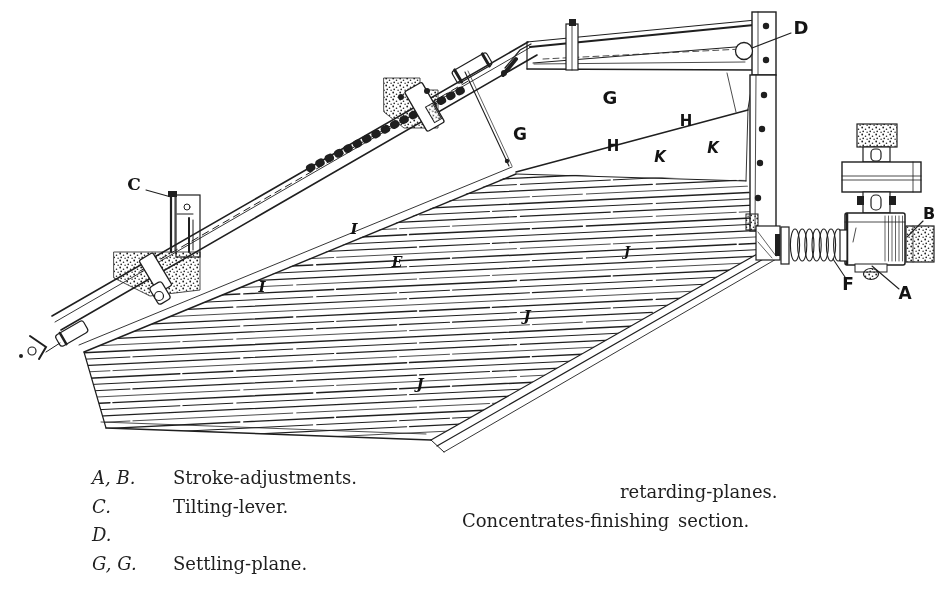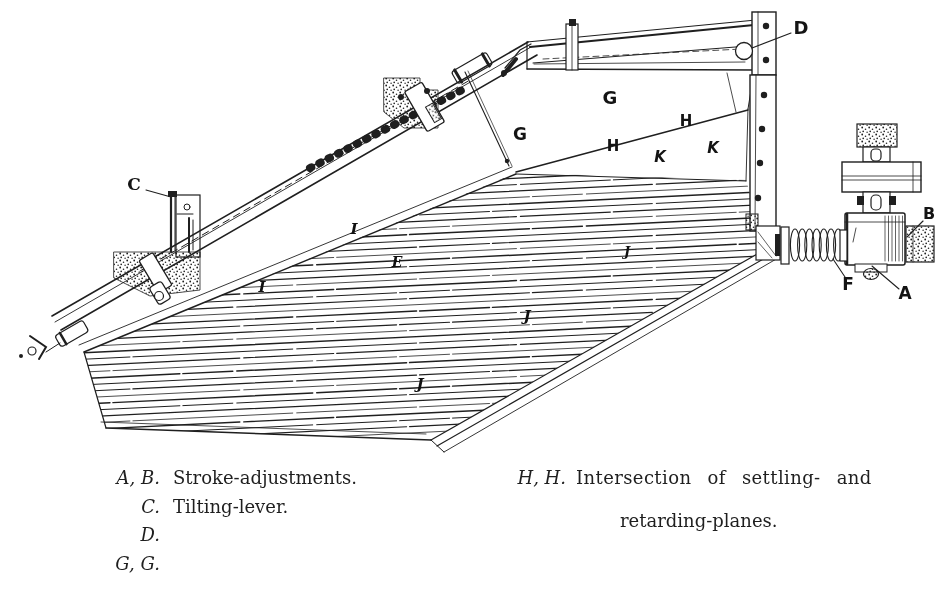--- a/index.html
+++ b/index.html
@@ -12,21 +12,21 @@
   .plabel.ital{font-style:italic;}
   .serif-label{position:absolute;transform:translate(-50%,-50%);
           font-family:"DejaVu Serif", serif;font-weight:700;color:#141414;line-height:1;}
   .deck-letter{position:absolute;transform:translate(-50%,-50%);
           font-family:"DejaVu Serif", serif;font-style:italic;font-weight:700;
           color:#101010;line-height:1;}
   .legend{position:absolute;left:0;top:458px;width:949px;font-size:18px;}
   .lcol{position:absolute;left:92px;top:6px;}
   .rcol{position:absolute;left:462px;top:6px;}
   .lrow{display:flex;line-height:28.5px;}
-  .key{font-style:italic;text-align:right;flex:0 0 auto;}
+  .key{font-style:italic;text-align:left;flex:0 0 auto;}
   .lcol .key{width:68px;margin-right:13px;}
   .rcol .key{width:104px;margin-right:10px;}
   .ltext{white-space:nowrap;}
   .wide{word-spacing:10px;letter-spacing:0.4px;}
   .midwide{word-spacing:3px;}
   .cont{padding-left:158px;line-height:28.5px;white-space:nowrap;margin-top:14px;}
 </style>
 </head>
 <body>
 
@@ -291,25 +291,23 @@
       </div>
       <div class="lrow">
         <span class="key">C.</span>
         <span class="ltext">Tilting-lever.</span>
       </div>
       <div class="lrow">
         <span class="key">D.</span>
       </div>
       <div class="lrow">
         <span class="key">G, G.</span>
+        <span class="ltext">Settling-plane.</span>
       </div>
     </div>
     <div class="rcol">
-      <div class="lrow">
-        <span class="key">H, H.</span>
-        <span class="ltext wide">Intersection of settling- and</span>
-      </div>
       <div class="cont">retarding-planes.</div>
       <div class="lrow">
+        <span class="ltext midwide">Concentrates-finishing section.</span>
       </div>
     </div>
   </div>
 </div>
 
 </body></html>

